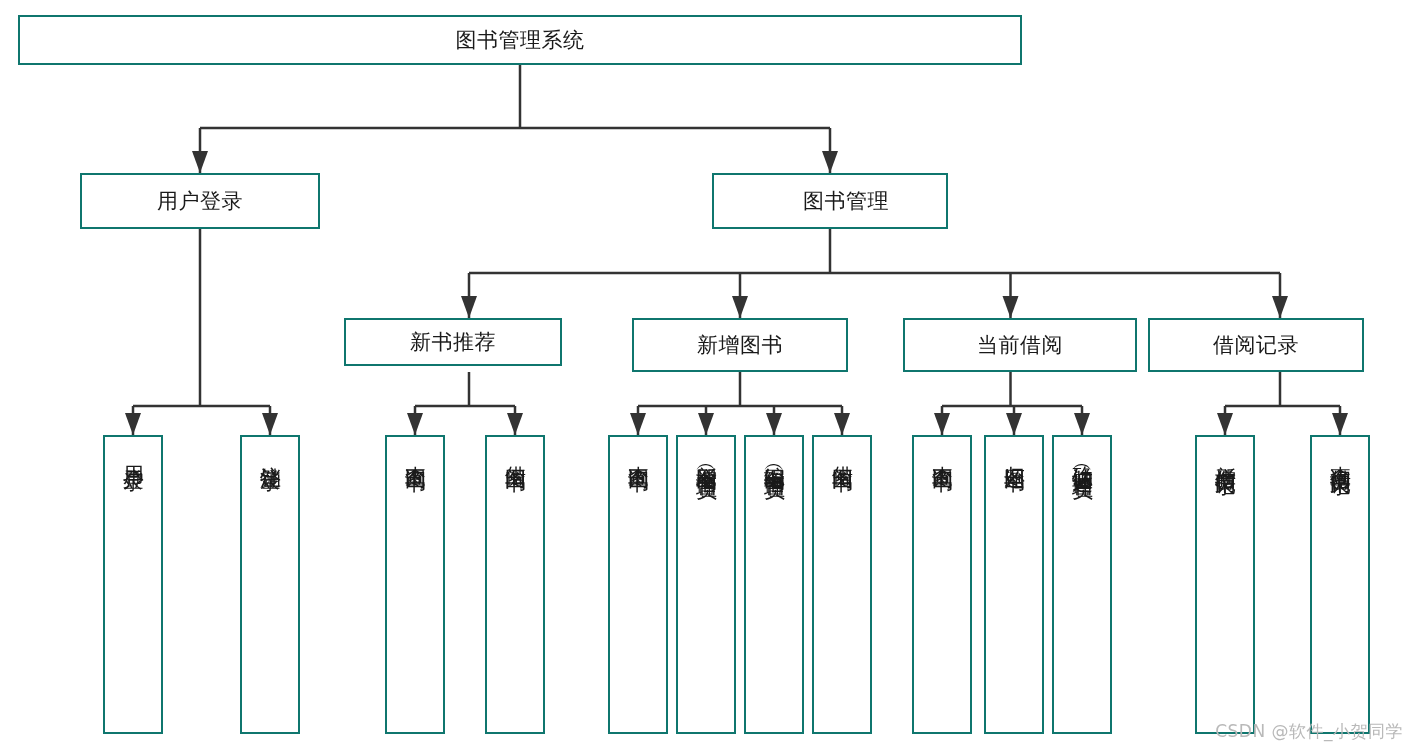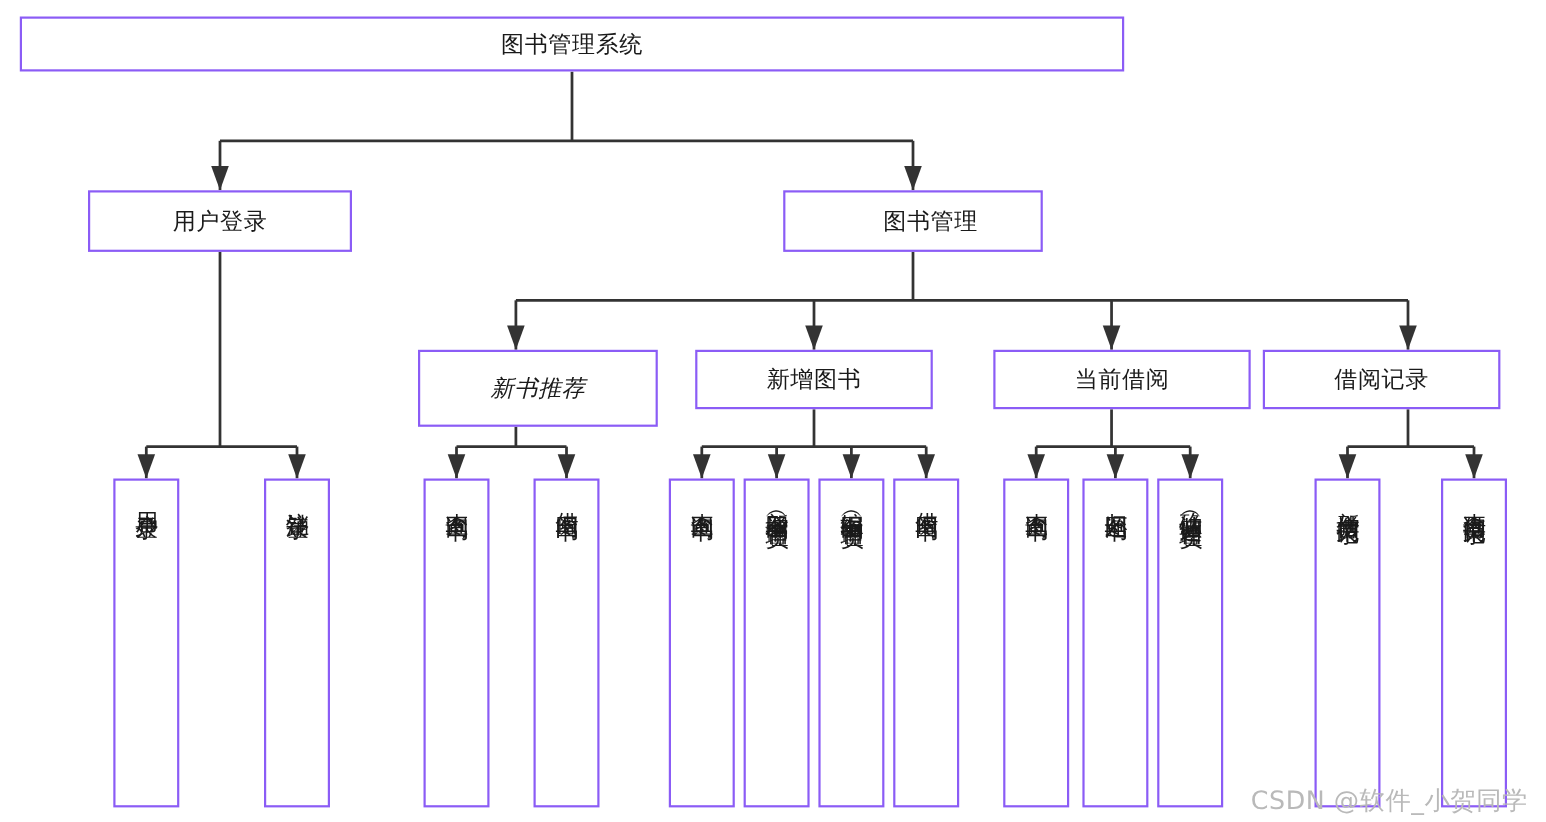--- a/index.html
+++ b/index.html
@@ -23,21 +23,21 @@
     left: 0;
     top: 0;
     width: 1405px;
     height: 747px;
     pointer-events: none;
   }
   .node {
     position: absolute;
     box-sizing: border-box;
     background: #ffffff;
-    border: 2px solid #8b5cf6;
+    border: 2px solid #0f766e;
     display: flex;
     align-items: center;
     justify-content: center;
     color: #1a1a1a;
     z-index: 2;
   }
   .node-label {
     display: block;
     text-align: center;
     line-height: 1.28;
@@ -54,23 +54,23 @@
   }
   .node.vert .node-label {
     writing-mode: vertical-rl;
     text-orientation: upright;
     font-size: 21px;
     letter-spacing: 2px;
     line-height: 1;
   }
   #watermark {
     position: absolute;
-    right: 16px;
+    right: 2px;
     bottom: 4px;
-    font-size: 23px;
+    font-size: 17px;
     color: #b9b9b9;
     z-index: 5;
     white-space: nowrap;
     letter-spacing: 0.5px;
   }
 </style>
 </head>
 <body>
 
 <div id="canvas">
@@ -131,21 +131,21 @@
   <div id="nodes-layer">
       <div class="node horiz" style="left: 18px; top: 15px; width: 1004px; height: 50px;">
         <span class="node-label">图书管理系统</span>
       </div>
       <div class="node horiz" style="left: 80px; top: 173px; width: 240px; height: 56px;">
         <span class="node-label">用户登录</span>
       </div>
       <div class="node horiz" style="left: 712px; top: 173px; width: 236px; height: 56px; padding-left: 32px;">
         <span class="node-label">图书管理</span>
       </div>
-      <div class="node horiz" style="left: 380px; top: 318px; width: 218px; height: 70px; font-style: italic;">
+      <div class="node horiz" style="left: 344px; top: 318px; width: 218px; height: 48px;">
         <span class="node-label">新书推荐</span>
       </div>
       <div class="node horiz" style="left: 632px; top: 318px; width: 216px; height: 54px;">
         <span class="node-label">新增图书</span>
       </div>
       <div class="node horiz" style="left: 903px; top: 318px; width: 234px; height: 54px;">
         <span class="node-label">当前借阅</span>
       </div>
       <div class="node horiz" style="left: 1148px; top: 318px; width: 216px; height: 54px;">
         <span class="node-label">借阅记录</span>

